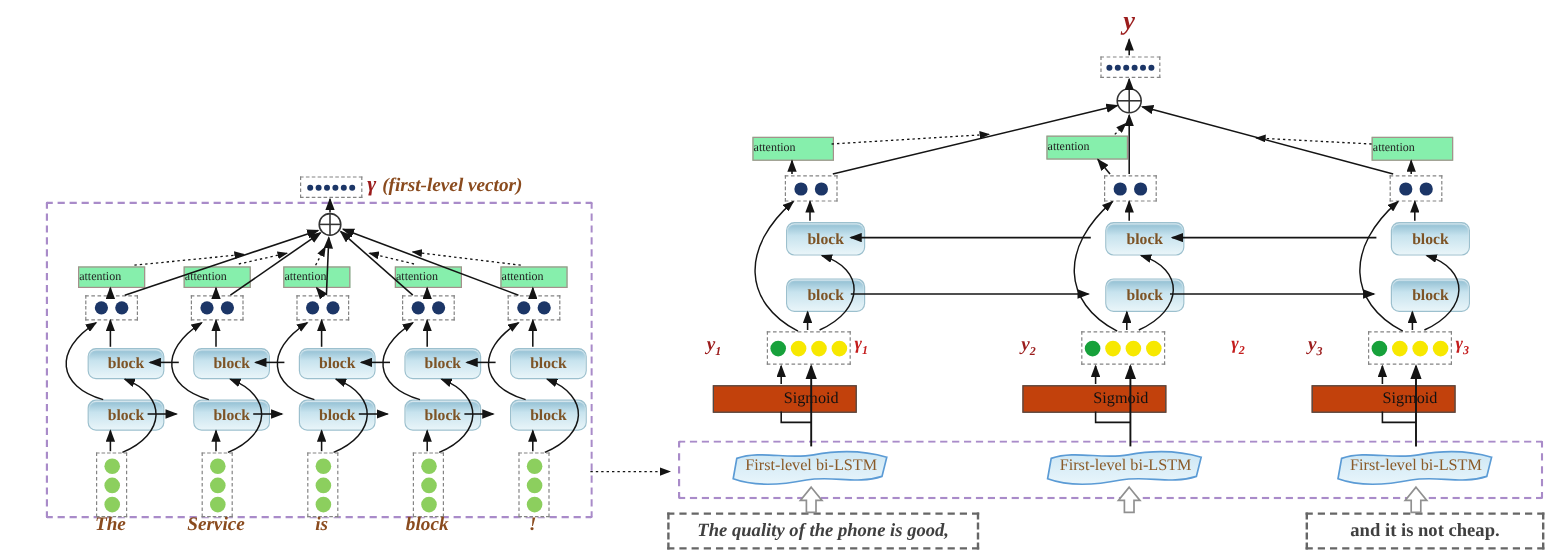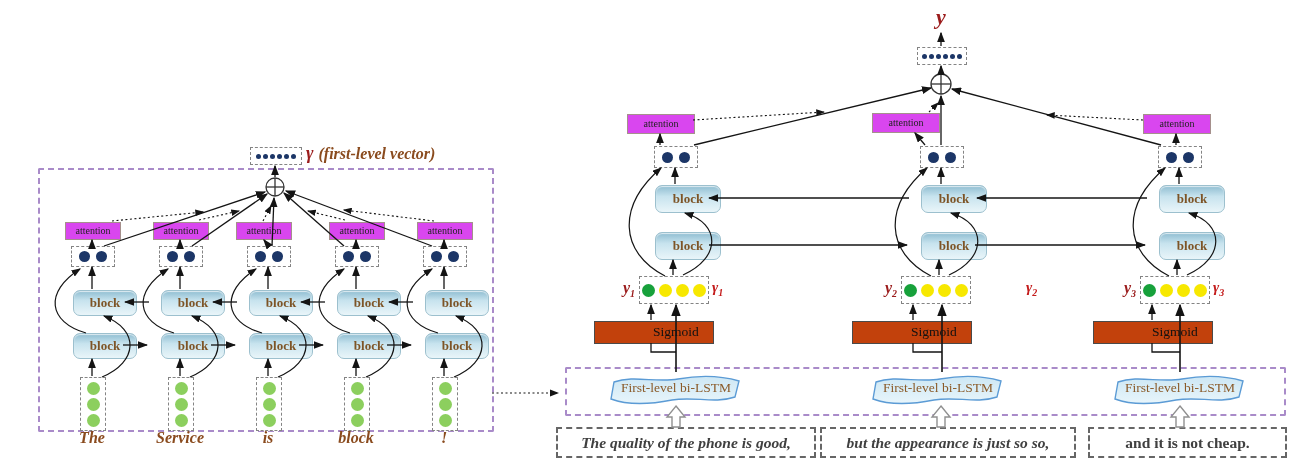--- a/index.html
+++ b/index.html
@@ -1,41 +1,41 @@
 <!DOCTYPE html>
 <html><head>
 <meta charset="utf-8">
 <style>
   html,body{margin:0;padding:0;background:#fff;}
   #canvas{position:relative;width:1293px;height:465px;background:#fff;overflow:hidden;
           font-family:"Liberation Serif","DejaVu Serif",serif;}
   .abs{position:absolute;}
   svg.wires{position:absolute;left:0;top:0;z-index:6;pointer-events:none;}
   .purplebox{position:absolute;border:2px dashed #a98bc9;border-radius:2px;z-index:1;background:transparent;}
-  .attention{position:absolute;z-index:3;background:#d946ef;border:1px solid #a5908c;color:#232323;
-             font-size:10px;text-align:center;}
+  .attention{position:absolute;z-index:3;background:#86efac;border:1px solid #a5908c;color:#232323;
+             font-size:10px;}
   .block{position:absolute;z-index:3;border-radius:7px;border:1px solid #9cc0ce;color:#7d5426;font-weight:bold;
          font-size:13px;text-align:center;
          background:linear-gradient(180deg,#8fbdd1 0%,#c7e3ee 40%,#e9f5f9 100%);
          box-shadow:inset 0 1px 1px rgba(255,255,255,.7);margin-left:12px;}
   .dotsbox{position:absolute;z-index:3;border:1.5px dashed #848484;background:#fff;
            display:flex;align-items:center;justify-content:center;gap:6px;}
   .vecbox{gap:2px;}
   .inputbox{flex-direction:column;gap:3px;}
   .ygbox{gap:4px;}
   .ndot{width:11px;height:11px;border-radius:50%;background:#1c3667;flex:none;}
   .sdot{width:5px;height:5px;border-radius:50%;background:#1c3667;flex:none;}
   .gdot{width:13px;height:13px;border-radius:50%;background:#8ccf5e;flex:none;}
   .gdot2{width:13px;height:13px;border-radius:50%;background:#17a13b;flex:none;}
   .ydot{width:13px;height:13px;border-radius:50%;background:#f7e800;flex:none;}
   .word{position:absolute;z-index:3;color:#8a4b1e;font-weight:bold;font-style:italic;font-size:16px;text-align:center;}
   .gammacap{position:absolute;z-index:3;font-weight:bold;font-style:italic;font-size:16px;color:#8a4b1e;white-space:nowrap;}
   .gammacap .gsym{color:#9b1c1c;font-size:18px;margin-right:5px;}
   .ylabel-top{position:absolute;z-index:3;color:#9b1c1c;font-weight:bold;font-style:italic;font-size:22px;text-align:center;}
-  .ysub-label{position:absolute;z-index:4;color:#9b1c1c;font-weight:bold;font-style:italic;font-size:16px;text-align:right;white-space:nowrap;}
+  .ysub-label{position:absolute;z-index:4;color:#9b1c1c;font-weight:bold;font-style:italic;font-size:16px;white-space:nowrap;}
   .gsub-label{position:absolute;z-index:4;color:#c41d1d;font-weight:bold;font-style:italic;font-size:15px;white-space:nowrap;}
   sub{font-size:10px;}
   .sigmoid{position:absolute;z-index:3;background:#c2410c;border:1px solid #4a4a4a;color:#111;
            font-size:13.5px;text-align:center;padding-left:44px;}
   .bilstm{position:absolute;z-index:3;width:136px;height:32px;}
   .bilstm .lbl{position:absolute;left:0;top:7px;width:100%;text-align:center;color:#8a5a28;font-size:13.5px;z-index:2;}
   .sentence{position:absolute;z-index:3;border:2px dashed #666;background:#fff;color:#404040;
             font-weight:bold;font-style:italic;font-size:15.5px;display:flex;align-items:center;justify-content:center;
             white-space:nowrap;}
   .upright{font-style:normal;}
@@ -192,21 +192,20 @@
       <defs>
           <linearGradient id="lg2" x1="0" y1="0" x2="0" y2="1">
             <stop offset="0" stop-color="#cde7f4"></stop>
             <stop offset="1" stop-color="#e8f5fb"></stop>
           </linearGradient>
         </defs>
       <path d="M6,9 C26,2 48,10 70,6 C92,2 114,3 131,8 L127,24 C106,31 86,23 64,27 C44,31 22,33 3,26 Z" fill="url(#lg2)" stroke="#5b9bd5" stroke-width="1.4"></path>
     </svg>
     <div class="lbl">First-level bi-LSTM</div>
   </div>
-  <div class="sentence" style="left:820px;top:427px;width:252px;height:27px;">but the appearance is just so so,</div>
 
   <div class="attention" style="left:1143px;top:114px;width:66px;height:18px;line-height:17px;">attention</div>
   <div class="dotsbox" style="left:1158px;top:146px;width:42px;height:20px;">
       <span class="ndot"></span>
       <span class="ndot"></span>
     </div>
   <div class="block" style="left:1147px;top:185px;width:64px;height:26px;line-height:25px;">block</div>
   <div class="block" style="left:1147px;top:232px;width:64px;height:26px;line-height:25px;">block</div>
   <div class="ysub-label" style="left:1090px;top:279px;width:46px;"><span>y</span><sub>3</sub></div>
   <div class="dotsbox ygbox" style="left:1140px;top:276px;width:68px;height:26px;">

